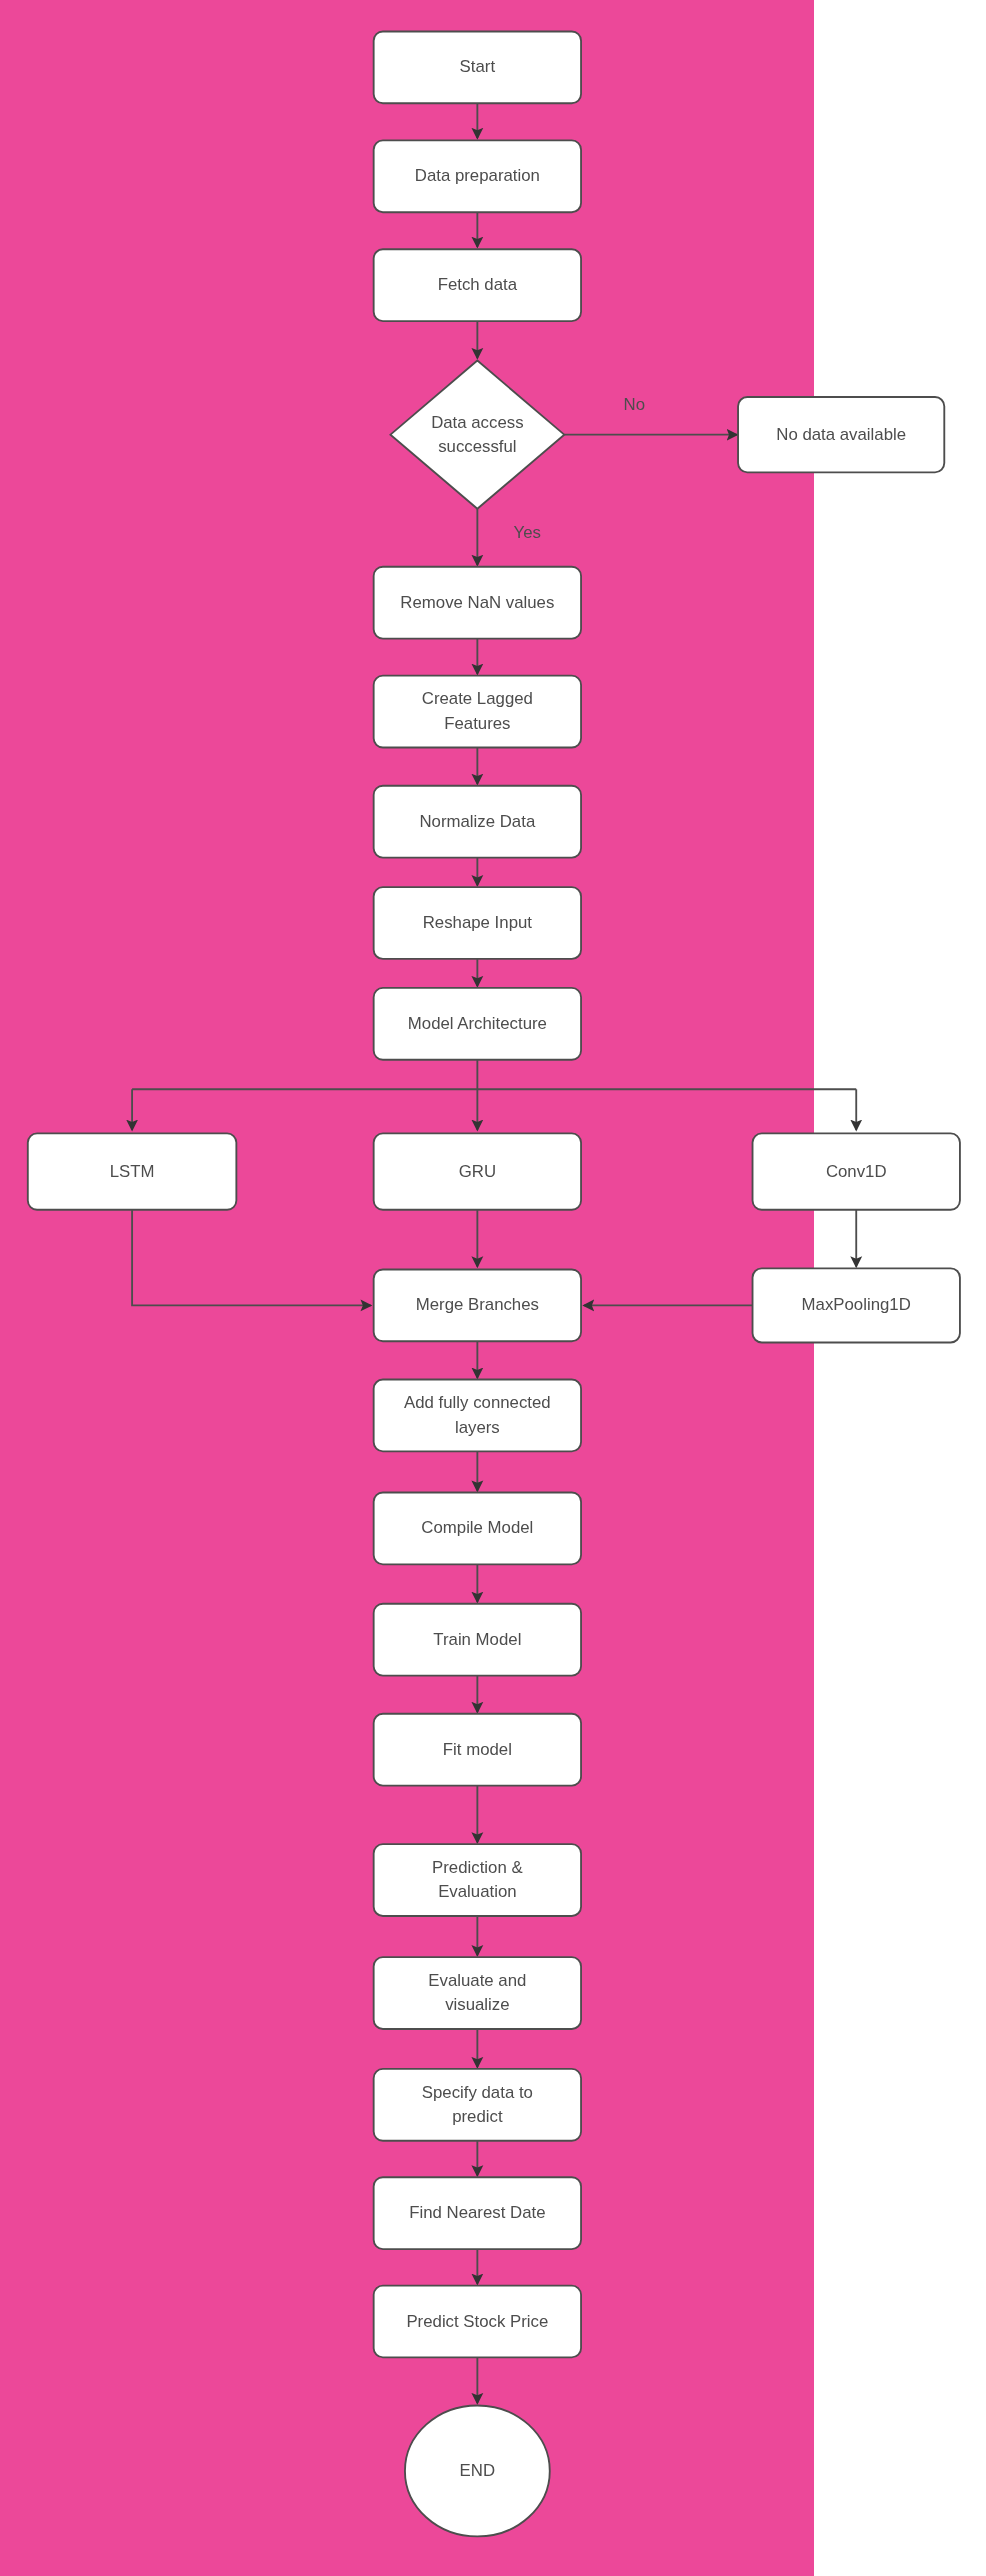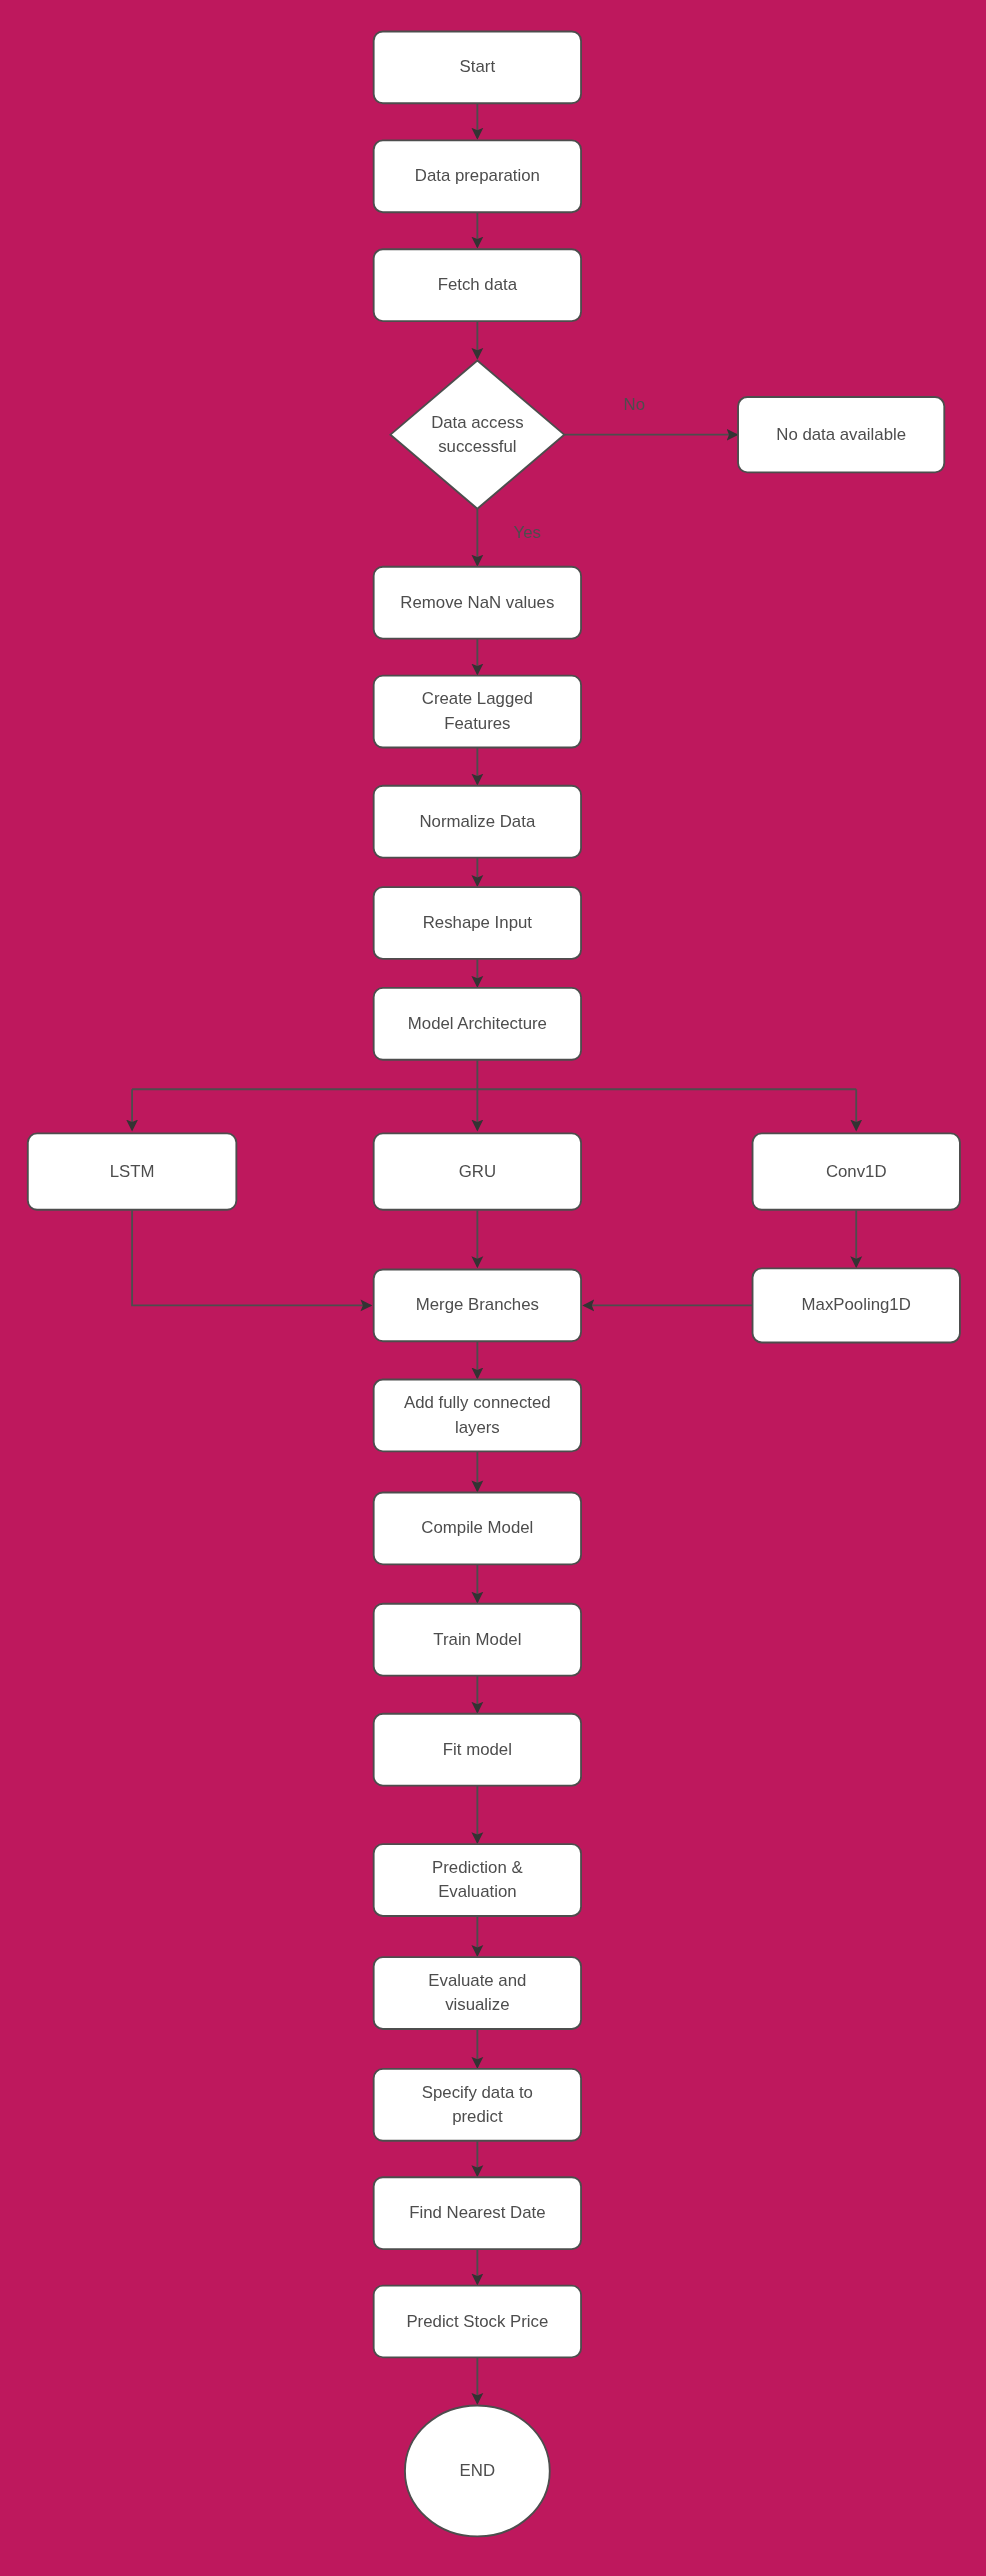--- a/index.html
+++ b/index.html
@@ -8,23 +8,23 @@
     background: #ffffff;
   }
   body {
     width: 986px;
     height: 2576px;
     font-family: "Liberation Sans", sans-serif;
     overflow: hidden;
   }
   #flow-root {
     position: relative;
-    width: 986px;
+    width: 814px;
     height: 2576px;
-    background: #be185d;
+    background: #ec4899;
   }
   svg#flow-svg {
     display: block;
     width: 986px;
     height: 2576px;
   }
   .node-rect {
     fill: #ffffff;
     stroke: #4d4d4d;
     stroke-width: 3.2;

